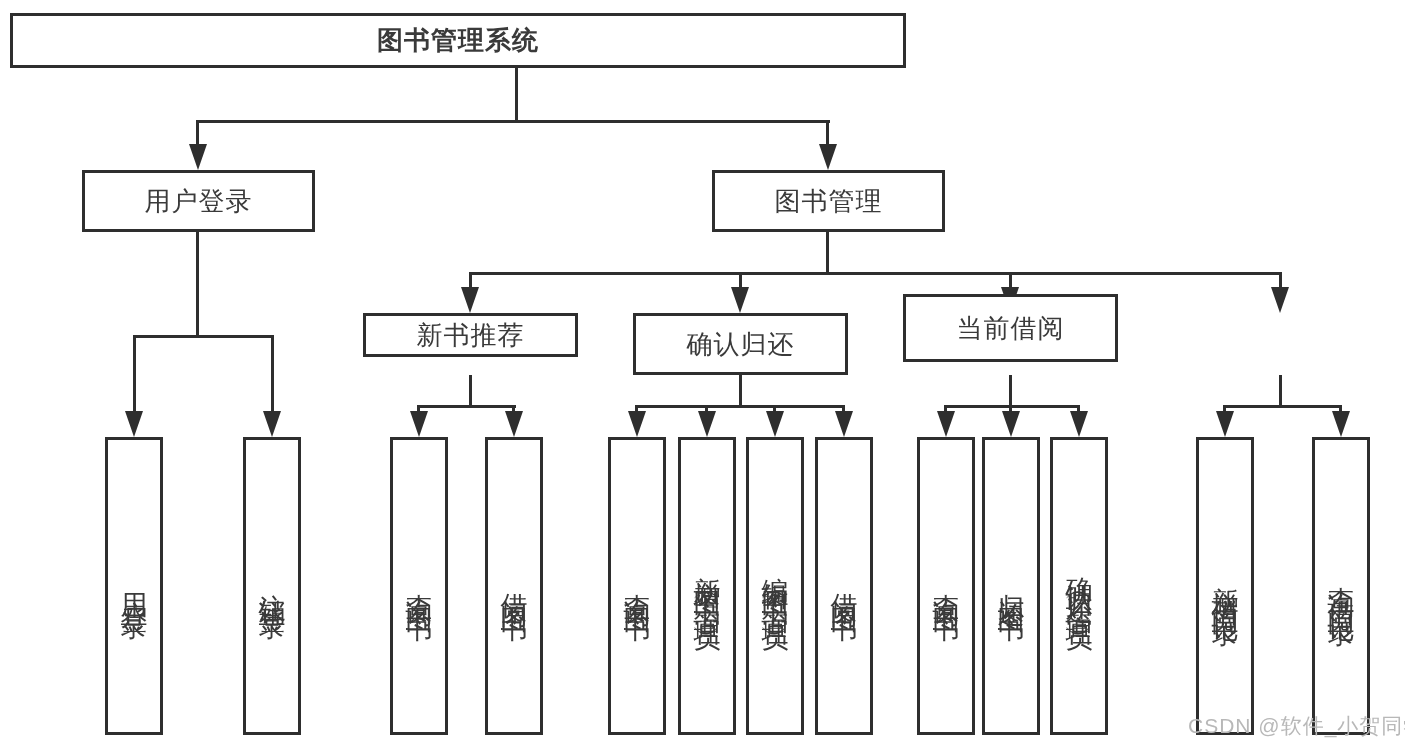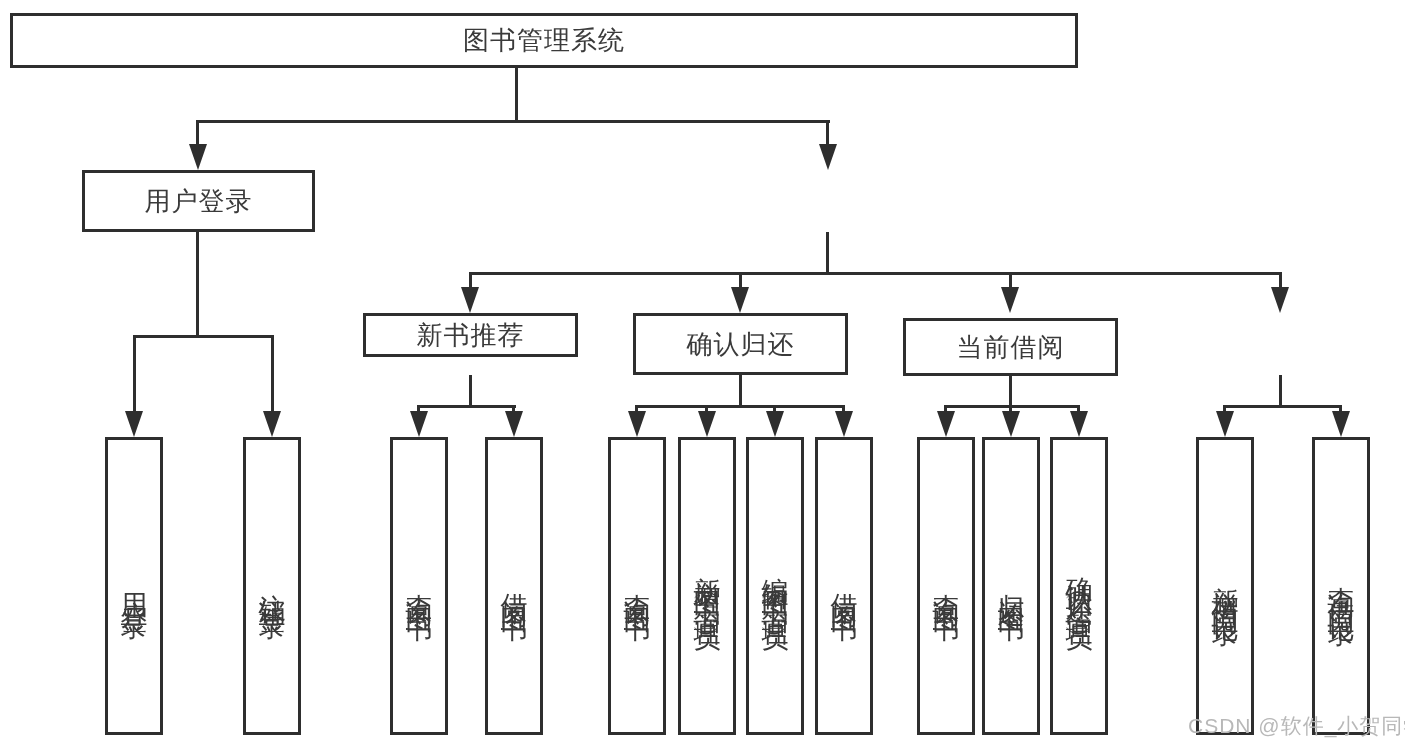--- a/index.html
+++ b/index.html
@@ -53,33 +53,36 @@
     letter-spacing: 1px;
     z-index: 10;
     white-space: nowrap;
   }
 </style>
 </head>
 <body>
 
 <div class="canvas">
 
-  <div class="box" style="left:10px; top:13px; width:1068px; height:55px;">
+  <div class="box" style="left:10px; top:13px; width:896px; height:55px;font-weight:bold;">
     <span class="lbl">图书管理系统</span>
   </div>
 
   <div class="vline" style="left:515px; top:68px; height:55px;"></div>
   <div class="hline" style="left:196px; top:120px; width:634px;"></div>
   <div class="vline" style="left:196px; top:120px; height:28px;"></div>
   <div class="arrow" style="left:189px; top:144px;"></div>
   <div class="vline" style="left:826px; top:120px; height:28px;"></div>
   <div class="arrow" style="left:819px; top:144px;"></div>
 
   <div class="box" style="left:82px; top:170px; width:233px; height:62px;">
     <span class="lbl">用户登录</span>
+  </div>
+  <div class="box" style="left:712px; top:170px; width:233px; height:62px;">
+    <span class="lbl">图书管理</span>
   </div>
 
   <div class="vline" style="left:196px; top:232px; height:106px;"></div>
   <div class="hline" style="left:133px; top:335px; width:141px;"></div>
   <div class="vline" style="left:133px; top:335px; height:78px;"></div>
   <div class="arrow" style="left:125px; top:411px;"></div>
   <div class="vline" style="left:271px; top:335px; height:78px;"></div>
   <div class="arrow" style="left:263px; top:411px;"></div>
 
   <div class="vline" style="left:826px; top:232px; height:43px;"></div>
@@ -92,21 +95,21 @@
   <div class="arrow" style="left:1001px; top:287px;"></div>
   <div class="vline" style="left:1279px; top:272px; height:18px;"></div>
   <div class="arrow" style="left:1271px; top:287px;"></div>
 
   <div class="box" style="left:363px; top:313px; width:215px; height:44px;">
     <span class="lbl">新书推荐</span>
   </div>
   <div class="box" style="left:633px; top:313px; width:215px; height:62px;">
     <span class="lbl">确认归还</span>
   </div>
-  <div class="box" style="left:903px; top:318px; width:215px; height:58px;">
+  <div class="box" style="left:903px; top:294px; width:215px; height:68px;">
     <span class="lbl">当前借阅</span>
   </div>
 
   <div class="vline" style="left:469px; top:375px; height:33px;"></div>
   <div class="vline" style="left:739px; top:375px; height:33px;"></div>
   <div class="vline" style="left:1009px; top:375px; height:33px;"></div>
   <div class="vline" style="left:1279px; top:375px; height:33px;"></div>
 
   <div class="hline" style="left:417px; top:405px; width:99px;"></div>
   <div class="hline" style="left:635px; top:405px; width:210px;"></div>

